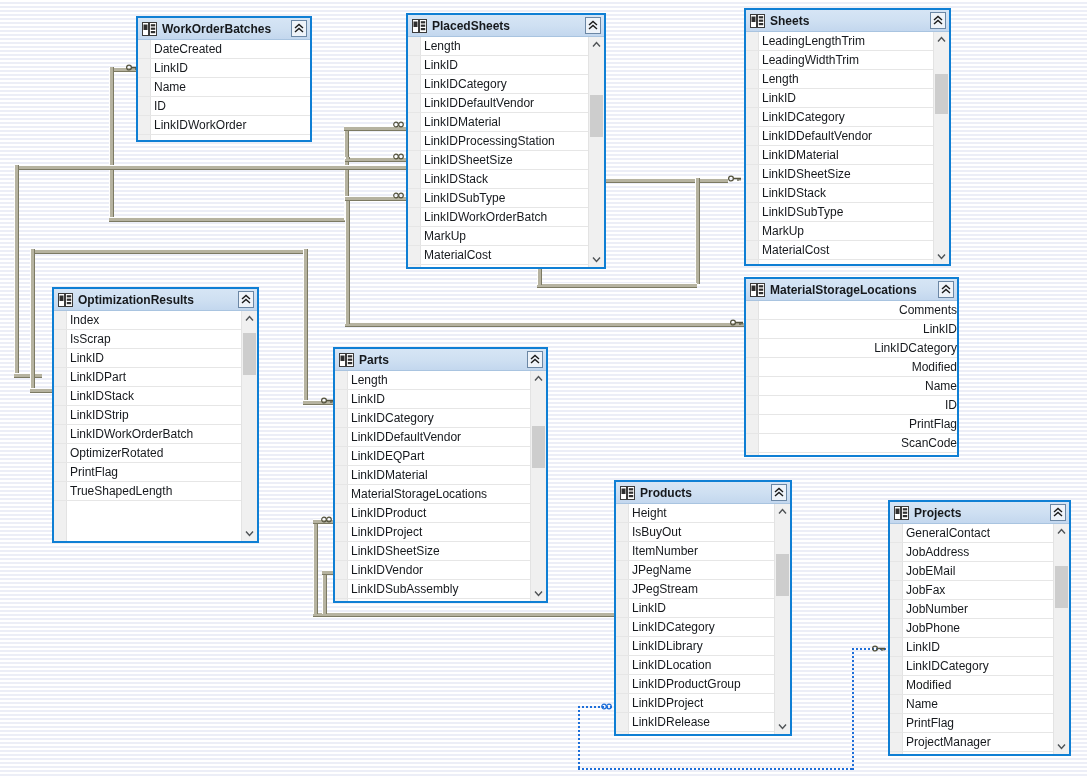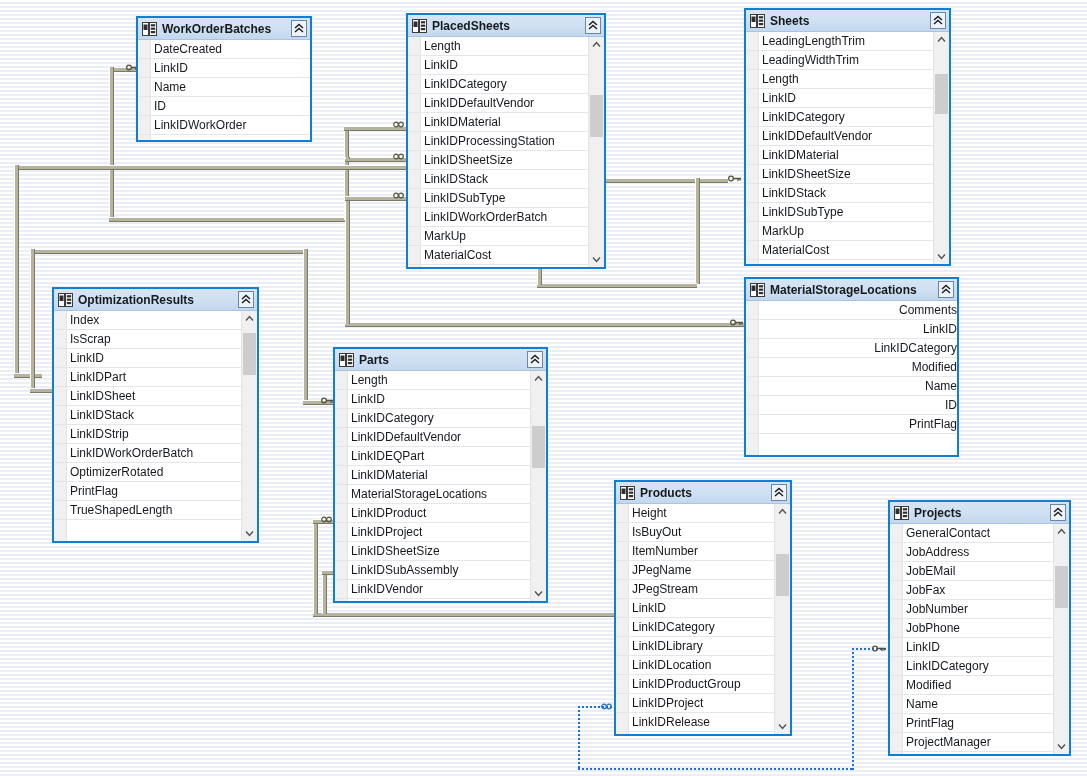--- a/index.html
+++ b/index.html
@@ -325,21 +325,20 @@
             </svg>
           </div>
         </div>
         <div class="body" style="height: 230px;">
           <div class="gutter"></div>
           <div class="rows" style="right: 15px;">
             <div class="row">Index</div>
             <div class="row">IsScrap</div>
             <div class="row">LinkID</div>
             <div class="row">LinkIDPart</div>
-            <div class="row">LinkIDSheet</div>
             <div class="row">LinkIDStack</div>
             <div class="row">LinkIDStrip</div>
             <div class="row">LinkIDWorkOrderBatch</div>
             <div class="row">OptimizerRotated</div>
             <div class="row">PrintFlag</div>
             <div class="row">TrueShapedLength</div>
           </div>
           <div class="sb">
             <div class="arw up">
               <svg width="9" height="7" viewBox="0 0 9 7">
@@ -376,20 +375,21 @@
         <div class="body" style="height: 154px;">
           <div class="gutter"></div>
           <div class="rows">
             <div class="row">Comments</div>
             <div class="row">LinkID</div>
             <div class="row">LinkIDCategory</div>
             <div class="row">Modified</div>
             <div class="row">Name</div>
             <div class="row">ID</div>
             <div class="row">PrintFlag</div>
+            <div class="row">ScanCode</div>
           </div>
         </div>
       </div>
       <div class="tbl" style="left: 333px; top: 347px; width: 215px; height: 256px;">
         <div class="hd">
           <span class="ticon"><svg width="15" height="14" viewBox="0 0 15 14">
               <rect x="0.5" y="0.5" width="6" height="13" fill="#ffffff" stroke="#3b3b3b"></rect>
               <rect x="1.5" y="2.5" width="4" height="5.5" fill="#2f2f2f"></rect>
               <rect x="7.5" y="0.5" width="7" height="13" fill="#ffffff" stroke="#3b3b3b"></rect>
               <rect x="8.8" y="2.2" width="4.4" height="2.2" fill="#2f2f2f"></rect>
@@ -410,22 +410,22 @@
             <div class="row">Length</div>
             <div class="row">LinkID</div>
             <div class="row">LinkIDCategory</div>
             <div class="row">LinkIDDefaultVendor</div>
             <div class="row">LinkIDEQPart</div>
             <div class="row">LinkIDMaterial</div>
             <div class="row">MaterialStorageLocations</div>
             <div class="row">LinkIDProduct</div>
             <div class="row">LinkIDProject</div>
             <div class="row">LinkIDSheetSize</div>
+            <div class="row">LinkIDVendor</div>
             <div class="row">LinkIDSubAssembly</div>
-            <div class="row">LinkIDVendor</div>
           </div>
           <div class="sb">
             <div class="arw up">
               <svg width="9" height="7" viewBox="0 0 9 7">
                 <path d="M1 5.5 L4.5 1.5 L8 5.5" fill="none" stroke="#4f5356" stroke-width="1.4"></path>
               </svg>
             </div>
             <div class="thumb" style="top: 55px; height: 42px;"></div>
             <div class="arw dn">
               <svg width="9" height="7" viewBox="0 0 9 7">

